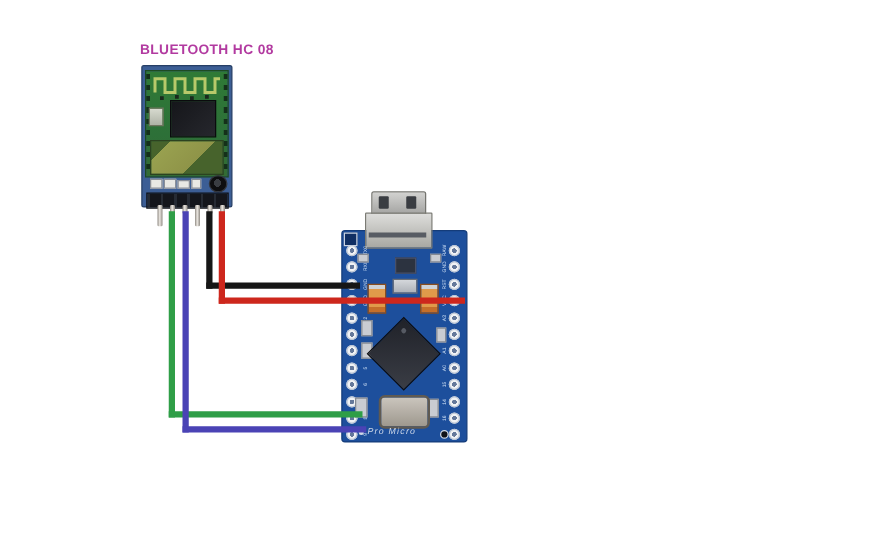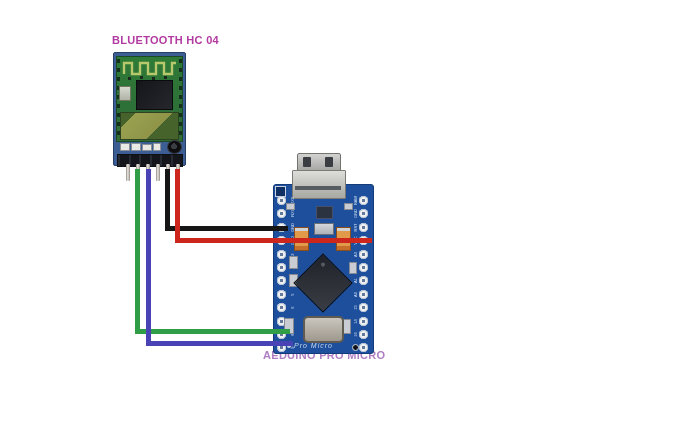--- a/index.html
+++ b/index.html
@@ -59,22 +59,21 @@
   #pm-chip-dot{position:absolute;left:5px;top:5px;width:4px;height:4px;border-radius:50%;background:#565a63;}
   #pm-xtal{left:303px;top:316px;width:37px;height:23px;background:linear-gradient(180deg,#cac5bd,#9e988e);border:2px solid #5f5a52;border-radius:5px;z-index:5;}
   #pm-silk{left:294px;top:342px;width:62px;font-size:7px;font-style:italic;color:#ccd7e8;letter-spacing:1px;z-index:5;}
   .silk-mark{position:absolute;z-index:5;border-radius:50%;}
 </style>
 </head>
 <body>
 
 <div id="canvas">
 
-  <div class="title" id="bt-title" style="color: rgb(178, 58, 160);">BLUETOOTH HC 04</div>
-  <div class="title" id="ard-title" style="color: rgb(174, 125, 194);">AEDUINO PRO MICRO</div>
+  <div class="title" id="bt-title" style="color: rgb(178, 58, 160);">BLUETOOTH HC 08</div>
 
   <div class="abs" id="hc05-base" style="background: rgb(60, 94, 149);"></div>
   <div class="abs" id="hc05-green">
     <div class="castel left"></div>
     <div class="castel right"></div>
   </div>
   <svg class="abs" id="hc05-antenna" width="56" height="18">
     <polyline points="2,15 2,4 10,4 10,15 18,15 18,4 26,4 26,15 34,15 34,4 42,4 42,15 50,15 50,4 54,4" fill="none" stroke="#b7c96a" stroke-width="2.4"></polyline>
   </svg>
   <div class="speck" style="left:128px;top:77px;"></div>

